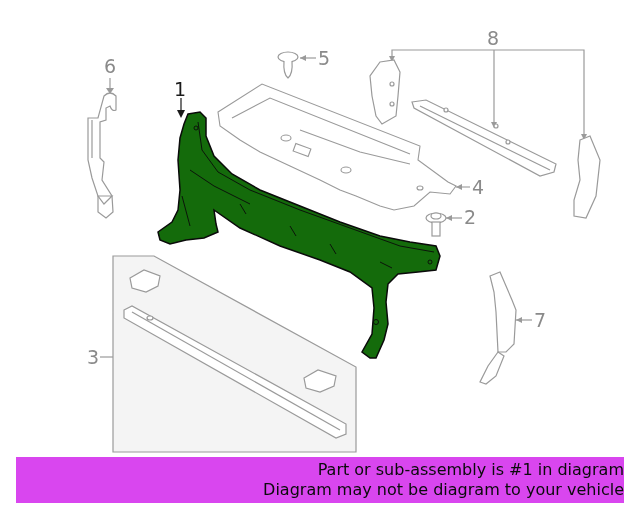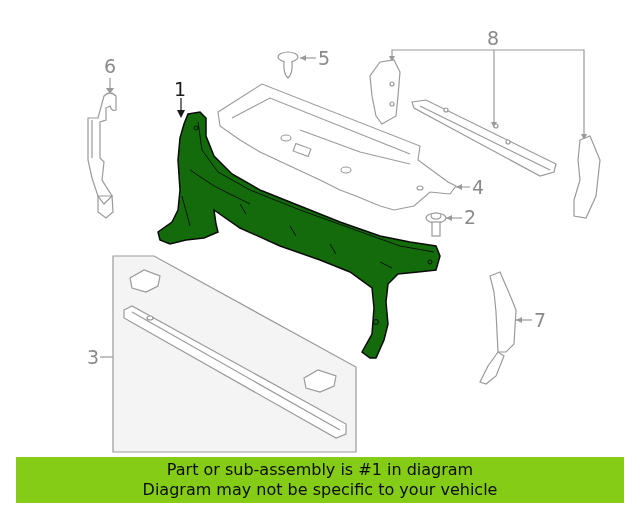--- a/index.html
+++ b/index.html
@@ -1,20 +1,20 @@
 <!DOCTYPE html>
 <html><head>
   <meta charset="utf-8">
   <style>
     html, body { margin: 0; padding: 0; background: #ffffff; }
     body { width: 640px; height: 512px; position: relative; overflow: hidden; font-family: "DejaVu Sans", sans-serif; }
     #diagram { position: absolute; left: 0; top: 0; width: 640px; height: 512px; }
     .callout { position: absolute; font-family: "DejaVu Sans", sans-serif; font-size: 19px; color: #8a8a8a; line-height: 1; }
     .callout.primary { color: #1a1a1a; }
-    #banner { position: absolute; left: 16px; top: 457px; width: 608px; height: 46px; background: #84cc16; color: #0b0b0b; text-align: center; font-family: "DejaVu Sans", sans-serif; font-size: 16px; line-height: 20px; padding-top: 3px; box-sizing: border-box; }
+    #banner { position: absolute; left: 16px; top: 457px; width: 608px; height: 46px; background: #d946ef; color: #0b0b0b; text-align: right; font-family: "DejaVu Sans", sans-serif; font-size: 16px; line-height: 20px; padding-top: 3px; box-sizing: border-box; }
     #banner div { white-space: nowrap; }
   </style>
 </head>
 <body>
 
 <svg id="diagram" viewBox="0 0 640 512" xmlns="http://www.w3.org/2000/svg">
 
   <g fill="#ffffff" stroke="#9a9a9a" stroke-width="1.2">
     <line x1="110" y1="78" x2="110" y2="92"></line>
     <path d="M106 88 L110 94 L114 88 Z" fill="#9a9a9a" stroke="none"></path>
@@ -107,14 +107,14 @@
 <div class="callout" style="left:464px; top:208px;">2</div>
 <div class="callout" style="left:87px; top:348px;">3</div>
 <div class="callout" style="left:472px; top:178px;">4</div>
 <div class="callout" style="left:318px; top:49px;">5</div>
 <div class="callout" style="left:104px; top:57px;">6</div>
 <div class="callout" style="left:534px; top:311px;">7</div>
 <div class="callout" style="left:487px; top:29px;">8</div>
 
 <div id="banner">
   <div>Part or sub-assembly is #1 in diagram</div>
-  <div>Diagram may not be specific to your vehicle</div>
+  <div>Diagram may not be diagram to your vehicle</div>
 </div>
 
 </body></html>

